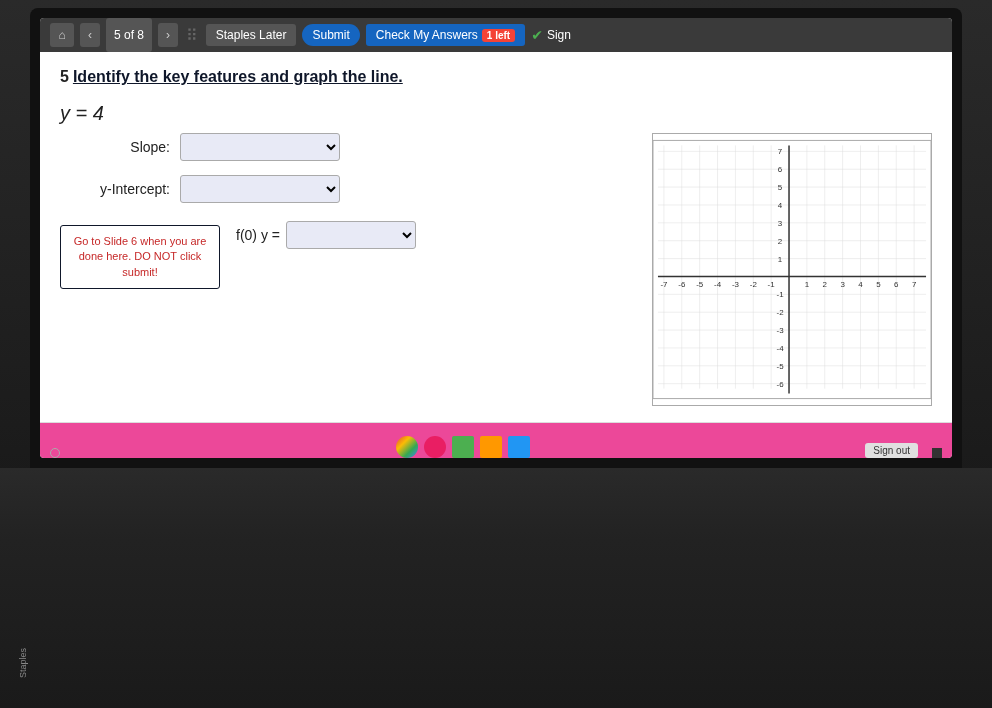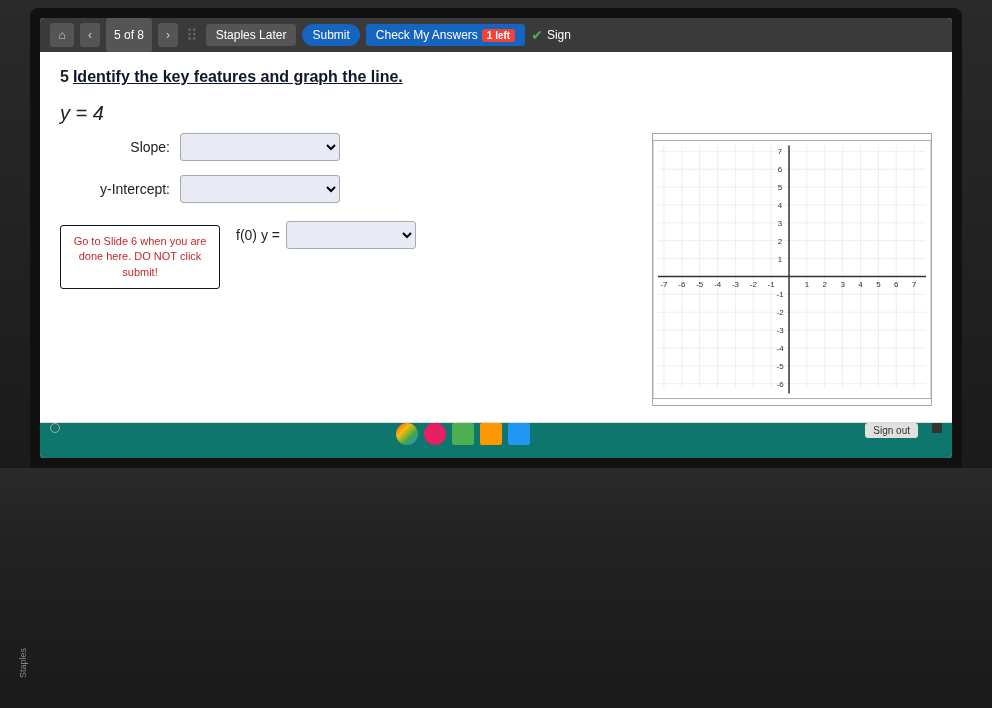--- a/index.html
+++ b/index.html
@@ -264,23 +264,23 @@
       top: 468px;
       left: 0;
       width: 992px;
       height: 240px;
       background: linear-gradient(180deg, #2a2a2a 0%, #222 30%, #1a1a1a 100%);
     }
 
     
     .taskbar {
       height: 36px;
-      background: #0f766e;
-      display: flex;
-      align-items: flex-start;
+      background: #ec4899;
+      display: flex;
+      align-items: flex-end;
       padding: 0 10px;
       gap: 8px;
       border-top: 1px solid #ddd;
       flex-shrink: 0;
     }
 
     .taskbar-circle {
       width: 10px;
       height: 10px;
       border: 1px solid #aaa;

